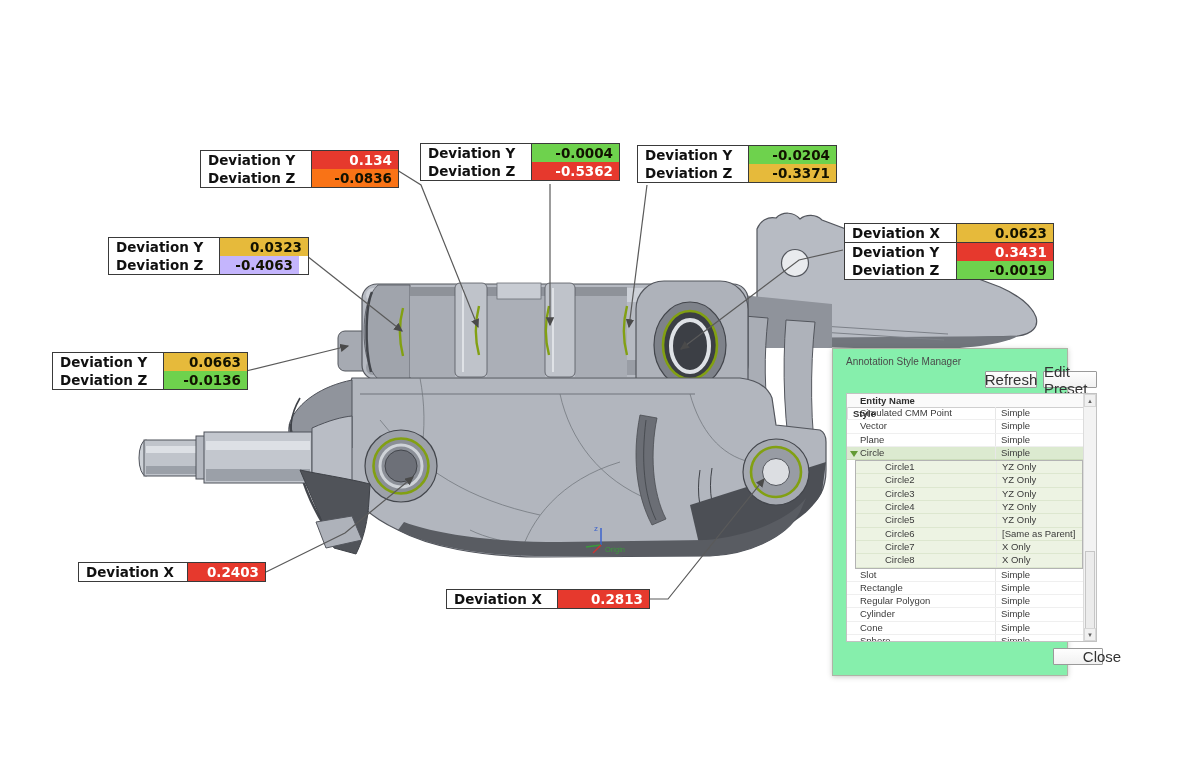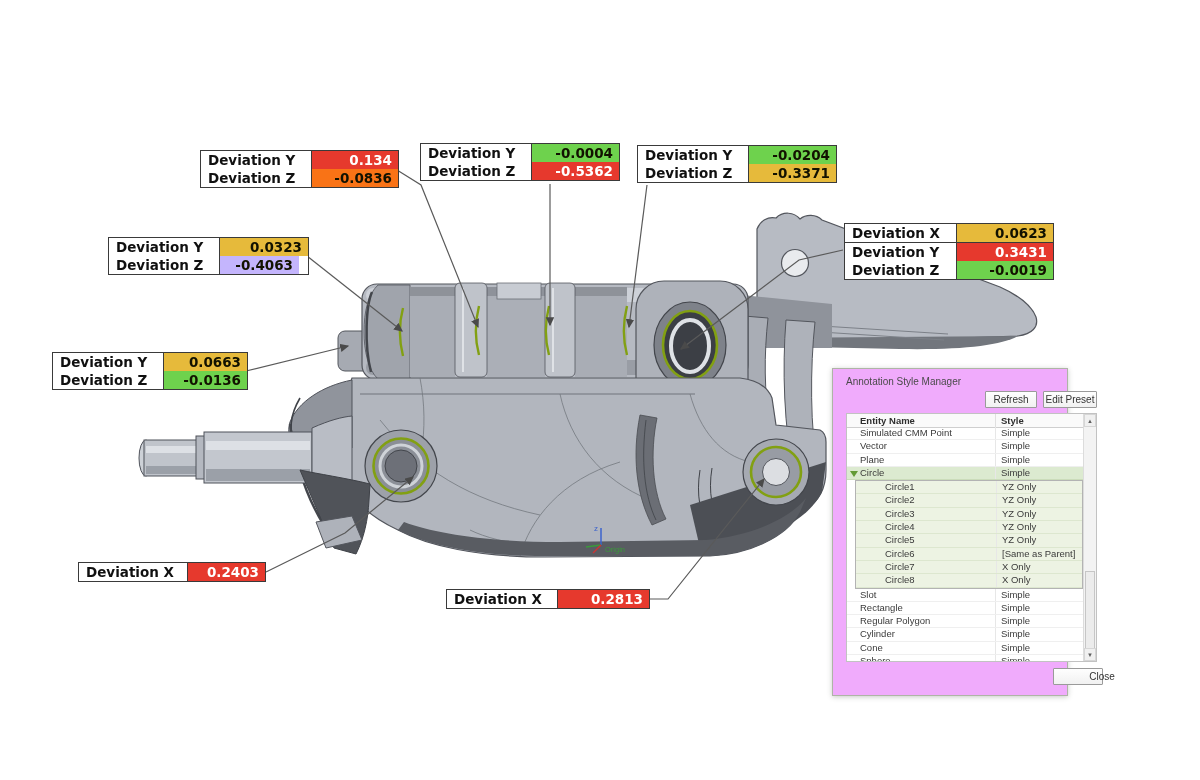--- a/index.html
+++ b/index.html
@@ -13,34 +13,34 @@
   .anno-row:first-child{margin-top:0;}
   .anno-label{display:flex;align-items:center;padding-left:7px;
               font-family:"DejaVu Sans",sans-serif;font-weight:700;font-size:13.5px;color:#101010;
               background:#fff;box-sizing:border-box;}
   .anno-value{display:flex;align-items:center;justify-content:flex-end;padding-right:6px;
               font-family:"DejaVu Sans",sans-serif;font-weight:700;font-size:13.5px;
               box-sizing:border-box;border-left:1.4px solid #3a3a3a;}
 
   
   #dialog{position:absolute;left:832px;top:348px;width:236px;height:328px;z-index:30;
-          background:#f0abfc;border:1px solid #aeb4a6;box-shadow:0 1px 5px rgba(60,70,50,.28);
-          box-sizing:border-box;margin-top:20px;}
+          background:#86efac;border:1px solid #aeb4a6;box-shadow:0 1px 5px rgba(60,70,50,.28);
+          box-sizing:border-box;}
   #dialog-title{position:absolute;left:13px;top:7px;font-size:10px;color:#4a4a4a;}
   .dlg-btn{position:absolute;height:17px;box-sizing:border-box;border:1px solid #9a9a9a;border-radius:1px;
-           background:linear-gradient(#fefefe,#f1f1f1);font-size:10px;color:#333;
+           background:linear-gradient(#fefefe,#f1f1f1);font-size:15px;color:#333;
            display:flex;align-items:center;justify-content:center;cursor:default;}
   #btn-refresh{left:152px;top:22px;width:52px;}
   #btn-editpreset{left:210px;top:22px;width:54px;}
   #btn-close{left:220px;top:299px;width:44px;padding-left:48px;}
 
   #table{position:absolute;left:13px;top:44px;width:251px;height:249px;box-sizing:border-box;
          border:1px solid #c2c2c2;background:#fff;overflow:hidden;}
   .t-head{display:flex;height:13px;line-height:13px;font-size:9.5px;font-weight:700;color:#2e2e2e;
-          background:#fafafa;border-bottom:1px solid #cfcfcf;}
+          background:#fafafa;border-bottom:1px solid #cfcfcf;flex-direction:column;}
   .th-entity{width:148px;padding-left:13px;box-sizing:border-box;}
   .th-style{flex:1;padding-left:5px;border-left:1px solid #e0e0e0;}
   #rows{position:absolute;left:0;top:13px;right:13px;bottom:0;overflow:hidden;}
   .t-row{display:flex;height:12.3px;line-height:12.5px;font-size:9.5px;color:#3a3a3a;
          border-bottom:1px solid #efefef;box-sizing:content-box;}
   .t-name{width:148px;padding-left:13px;box-sizing:border-box;white-space:nowrap;overflow:hidden;}
   .t-style{flex:1;padding-left:5px;border-left:1px solid #e7e7e7;white-space:nowrap;overflow:hidden;}
   .t-row.parent{background:#dcead0;position:relative;border-bottom:1px solid #cbdcba;}
   .tri{position:absolute;left:3px;top:4px;width:0;height:0;
        border-left:4px solid transparent;border-right:4px solid transparent;border-top:6px solid #639b36;}

